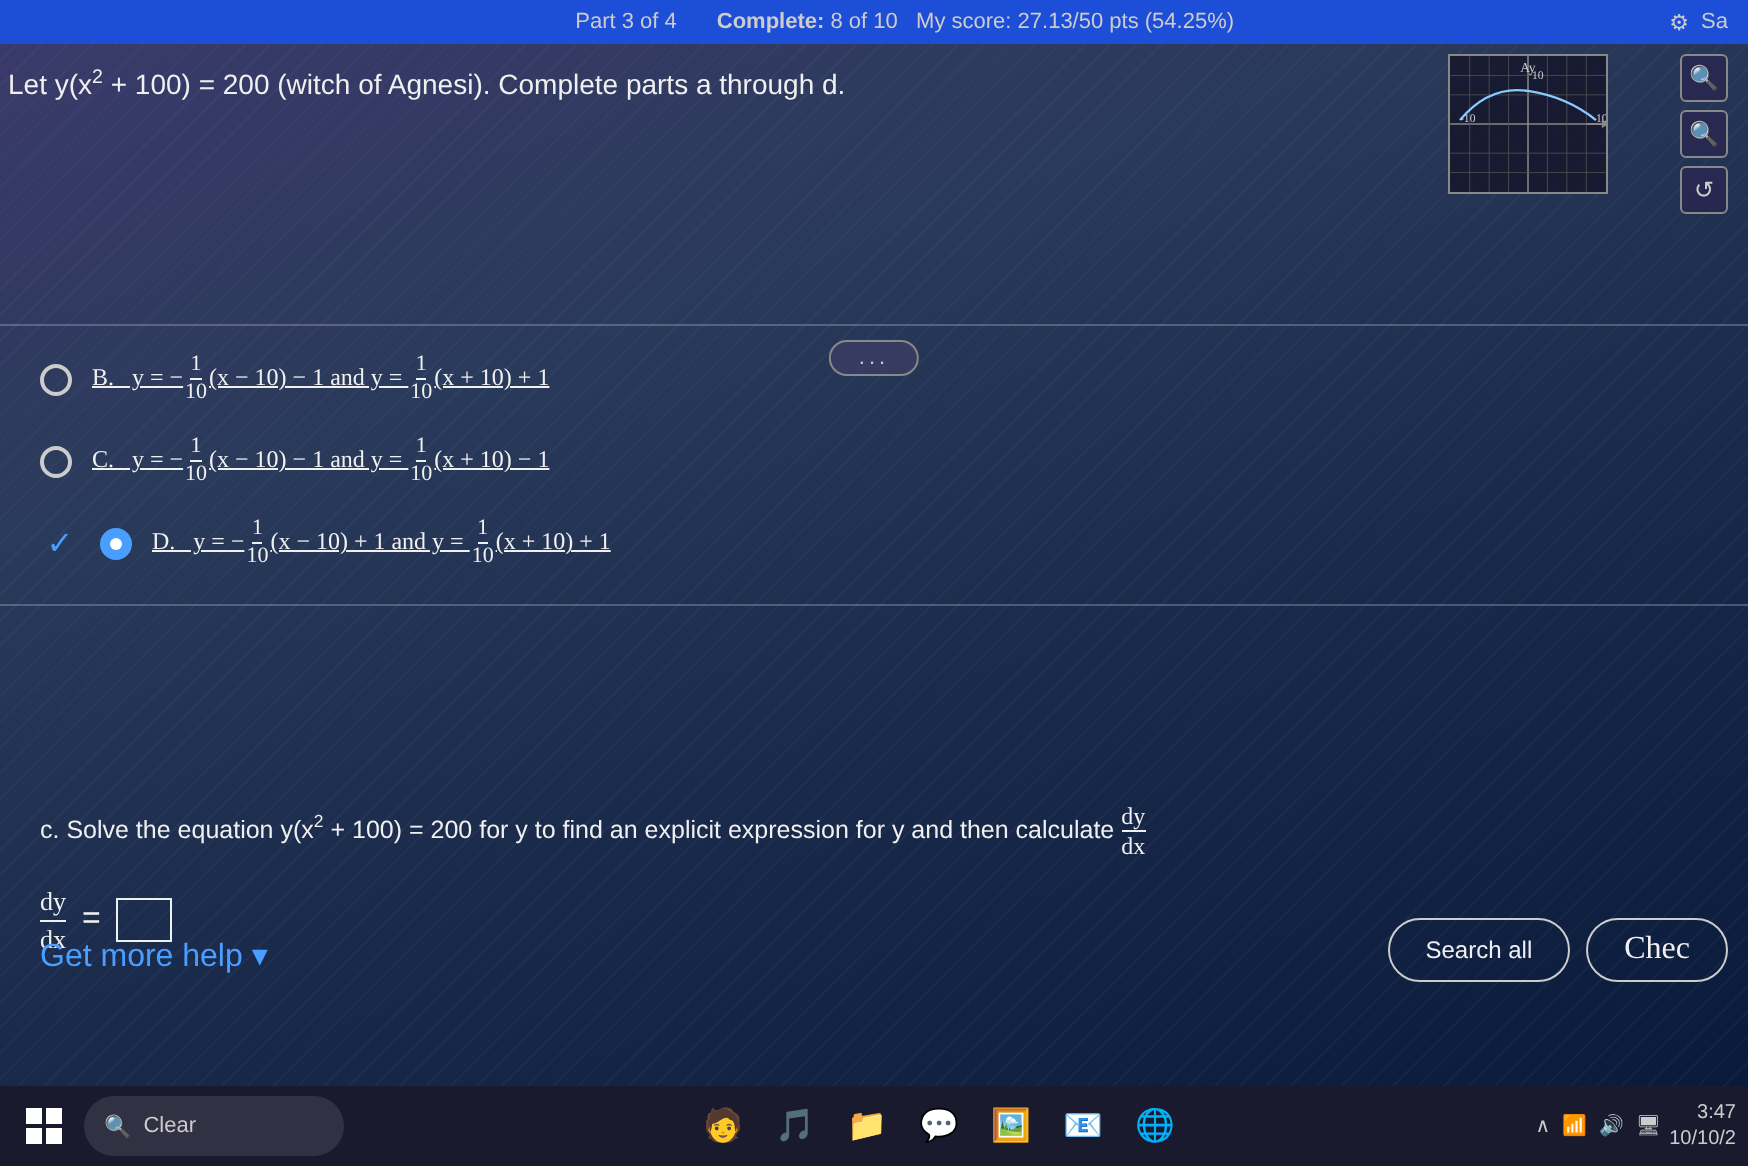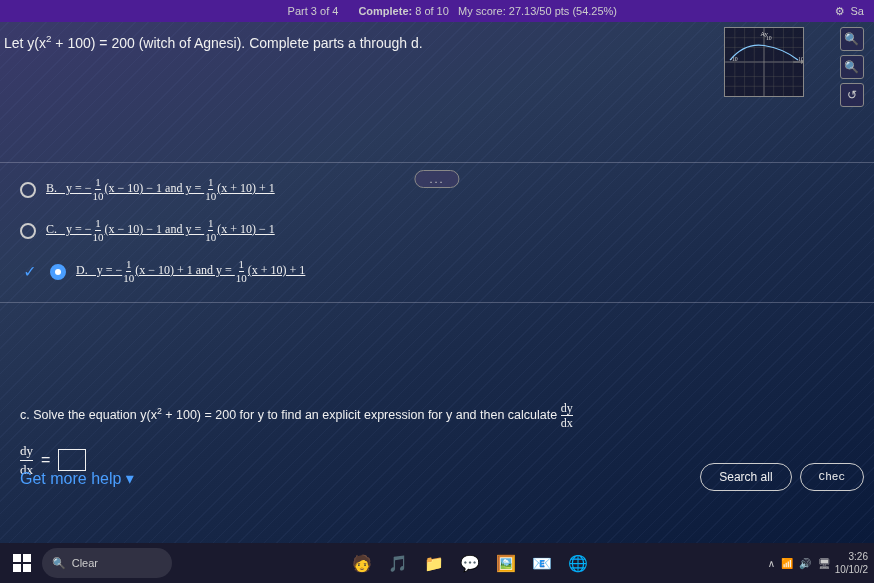--- a/index.html
+++ b/index.html
@@ -10,21 +10,21 @@
       font-family: 'Times New Roman', Times, serif;
       overflow: hidden;
       position: relative;
     }
 
     
     .header-bar {
       position: absolute;
       top: 0; left: 0; right: 0;
       height: 22px;
-      background: #4c1d95;
+      background: #1d4ed8;
       display: flex;
       align-items: center;
       justify-content: space-between;
       padding: 0 10px;
       z-index: 10;
     }
 
     .header-center {
       display: flex;
       gap: 20px;
@@ -308,22 +308,22 @@
       font-family: Arial, sans-serif;
       cursor: pointer;
     }
 
     .btn-check {
       background: transparent;
       border: 1.5px solid #ccc;
       border-radius: 20px;
       padding: 6px 18px;
       color: #f0f0f0;
-      font-size: 11px;
-      font-family: Liberation Mono, monospace;
+      font-size: 16px;
+      font-family: Liberation Serif, serif;
       cursor: pointer;
     }
 
     
     .get-help {
       position: absolute;
       bottom: 55px;
       left: 20px;
       color: #4a9eff;
       font-size: 16px;
@@ -593,17 +593,17 @@
   </div>
 
   <div class="taskbar-right">
     <div class="system-tray">
       <span>∧</span>
       <span>📶</span>
       <span>🔊</span>
       <span>🖥</span>
     </div>
     <div class="time-display">
-      <div>3:26</div>
+      <div>3:47</div>
       <div>10/10/2</div>
     </div>
   </div>
 </div>
 
 </body></html>

